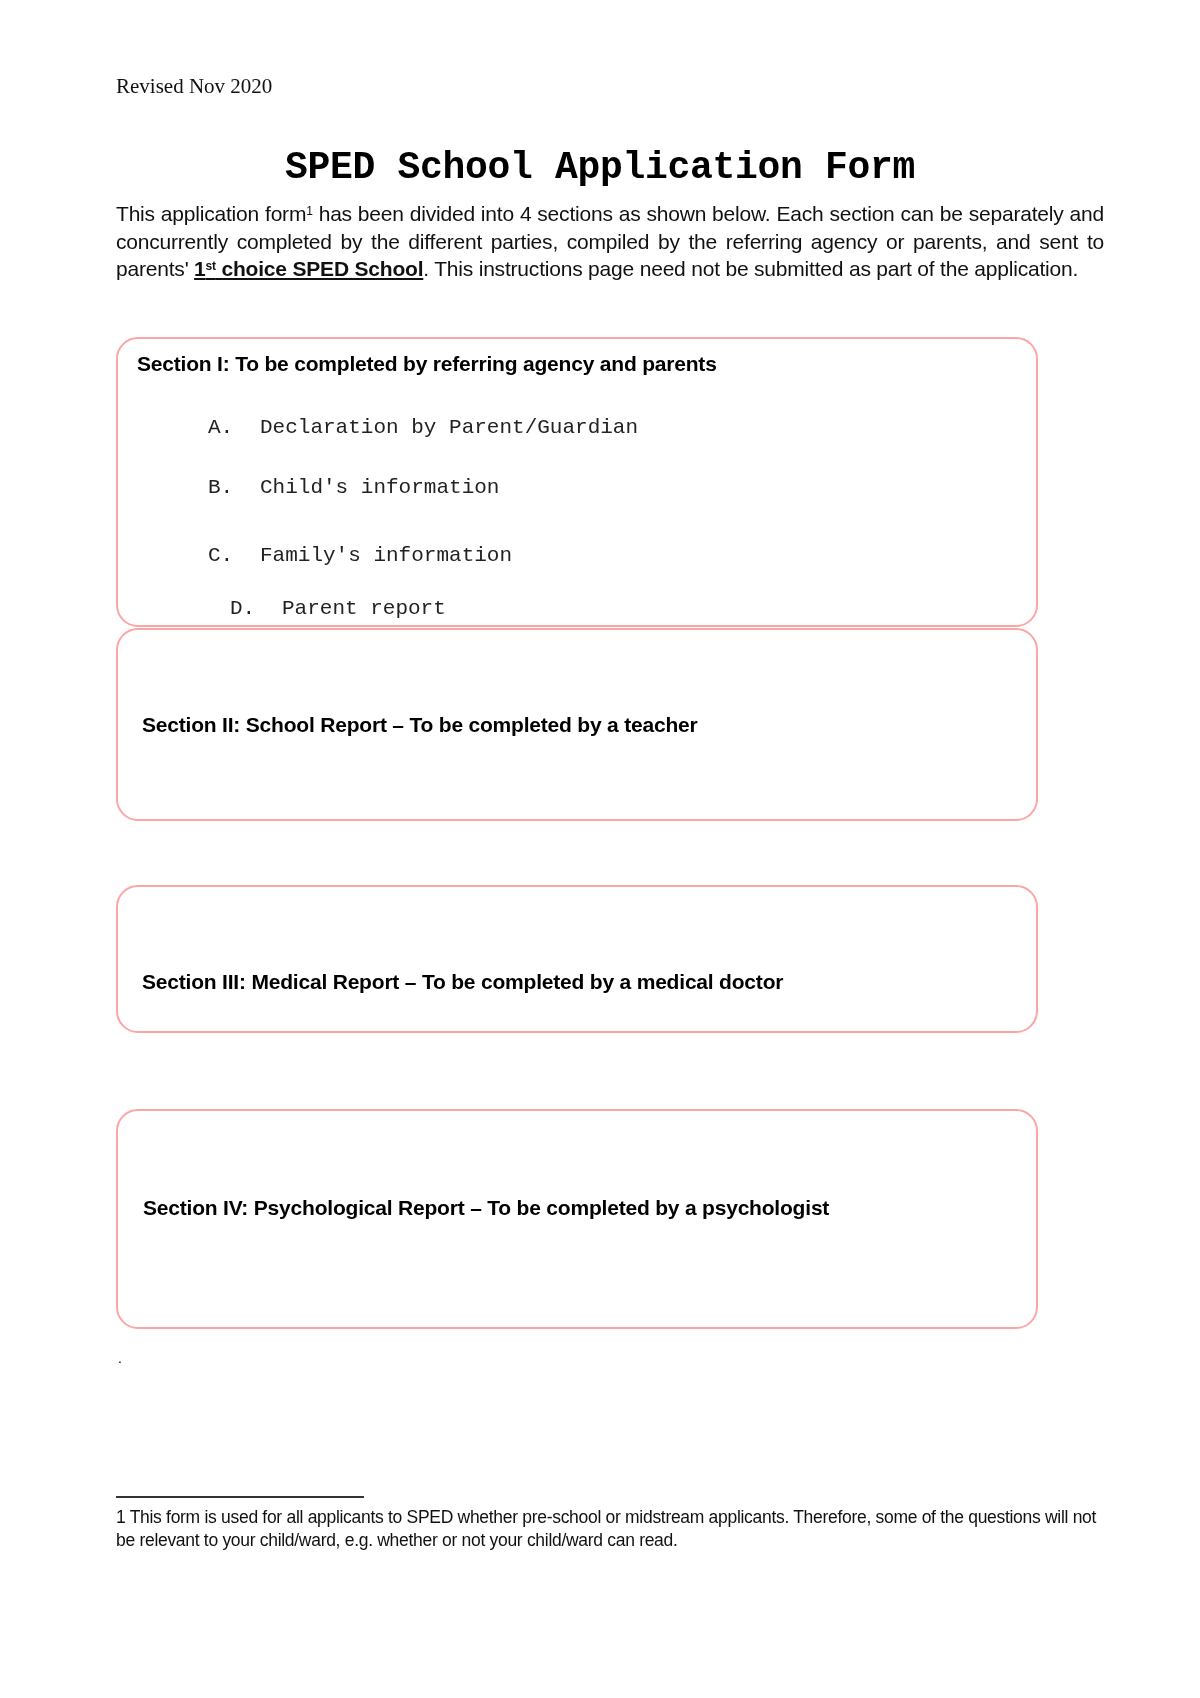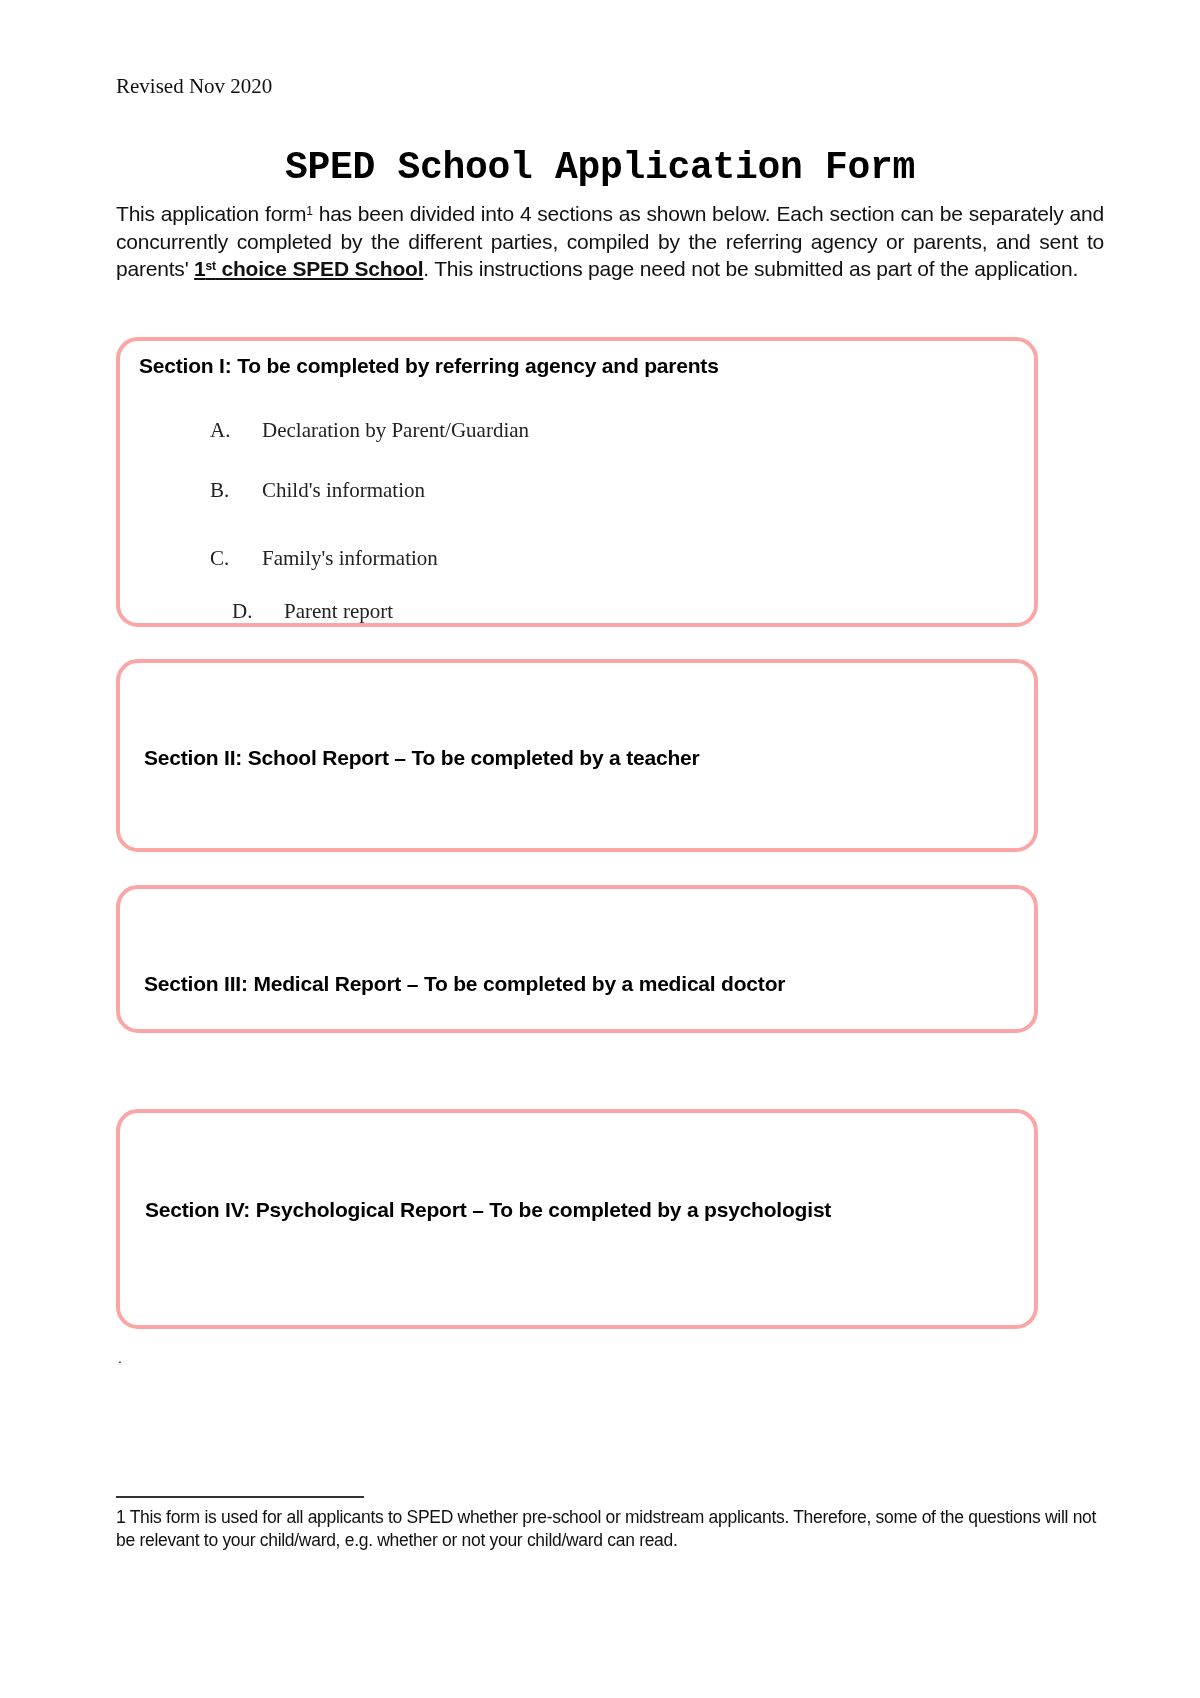--- a/index.html
+++ b/index.html
@@ -2,30 +2,30 @@
 <html><head>
   <meta charset="utf-8">
   <style>
     html, body { margin: 0; padding: 0; background: #ffffff; }
     body { width: 1200px; height: 1698px; position: relative; overflow: hidden; color: #000; }
     .revised { position: absolute; left: 116px; top: 74px; font-family: "Liberation Serif", serif; font-size: 21px; color: #111; }
     .title { position: absolute; left: 0; width: 1200px; top: 146px; text-align: center; font-family: Liberation Mono, monospace; font-weight: bold; font-size: 38px; letter-spacing: -0.3px; }
     .intro { position: absolute; left: 116px; width: 988px; top: 200px; font-family: "Liberation Sans", sans-serif; font-size: 21px; line-height: 27.5px; text-align: justify; letter-spacing: -0.2px; color: #111; }
     .intro sup { font-size: 12px; vertical-align: top; position: relative; top: -2px; }
     .intro .emph { font-weight: bold; text-decoration: underline; margin-top: 19px; }
-    .box { position: absolute; left: 116px; width: 922px; border: 4px solid #fca5a5; border-radius: 22px; box-sizing: border-box; background: #fff; overflow: hidden; }
+    .box { position: absolute; left: 116px; width: 922px; border: 2px solid #fca5a5; border-radius: 22px; box-sizing: border-box; background: #fff; overflow: hidden; }
     .box1 { top: 337px; height: 290px; }
-    .box2 { top: 659px; height: 193px; }
+    .box2 { top: 628px; height: 193px; }
     .box3 { top: 885px; height: 148px; }
     .box4 { top: 1109px; height: 220px; }
     .sec-head { position: absolute; font-family: "Liberation Sans", sans-serif; font-weight: bold; font-size: 21px; letter-spacing: -0.2px; white-space: nowrap; }
     .box1 .sec-head { left: 19px; top: 13px; }
     .box2 .sec-head, .box3 .sec-head { left: 24px; top: 83px; }
     .box4 .sec-head { left: 25px; top: 85px; }
-    .item { position: absolute; left: 90px; font-family: Liberation Serif, serif; font-size: 21px; color: #222; white-space: nowrap; }
+    .item { position: absolute; left: 90px; font-family: Liberation Mono, monospace; font-size: 21px; color: #222; white-space: nowrap; }
     .item .letter { display: inline-block; width: 52px; }
     .item-0 { top: 77px; }
     .item-1 { top: 137px; }
     .item-2 { top: 205px; }
     .item-3 { top: 258px; margin-left: 22px; }
     .dot { position: absolute; left: 118px; top: 1350px; font-family: "Liberation Sans", sans-serif; font-size: 14px; }
     .fn-rule { position: absolute; left: 116px; top: 1496px; width: 248px; height: 0; border-top: 2px solid #333; }
     .footnote { position: absolute; left: 116px; width: 988px; top: 1506px; font-family: "Liberation Sans", sans-serif; font-size: 17.5px; line-height: 23px; letter-spacing: -0.3px; color: #111; }
   </style>
 </head>

